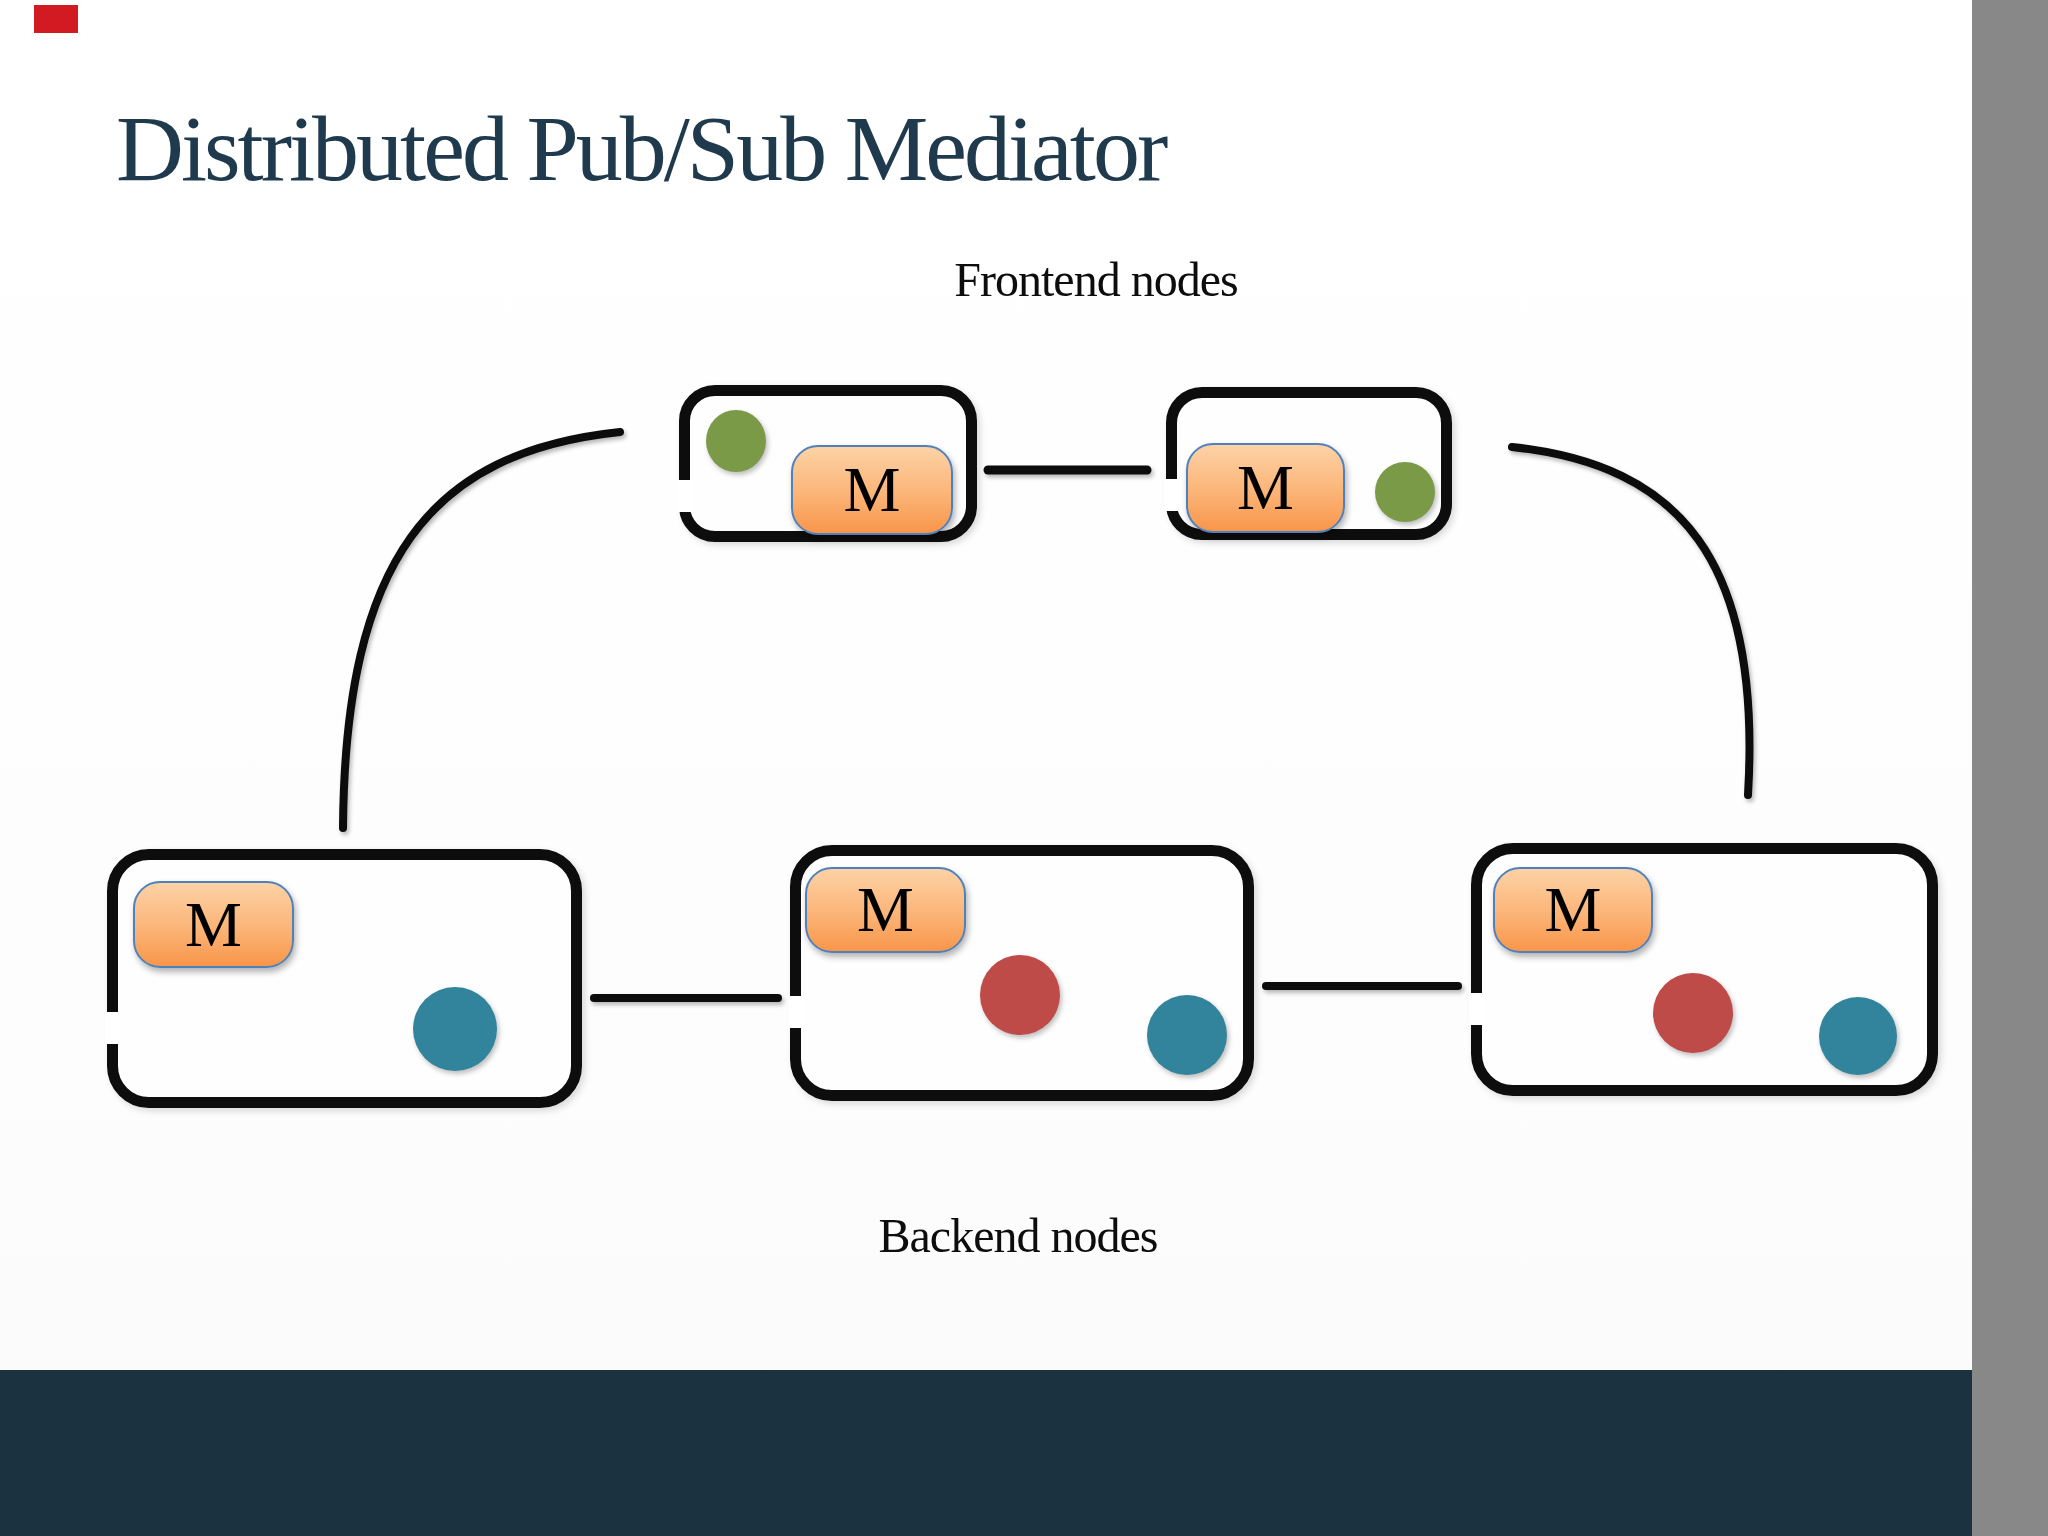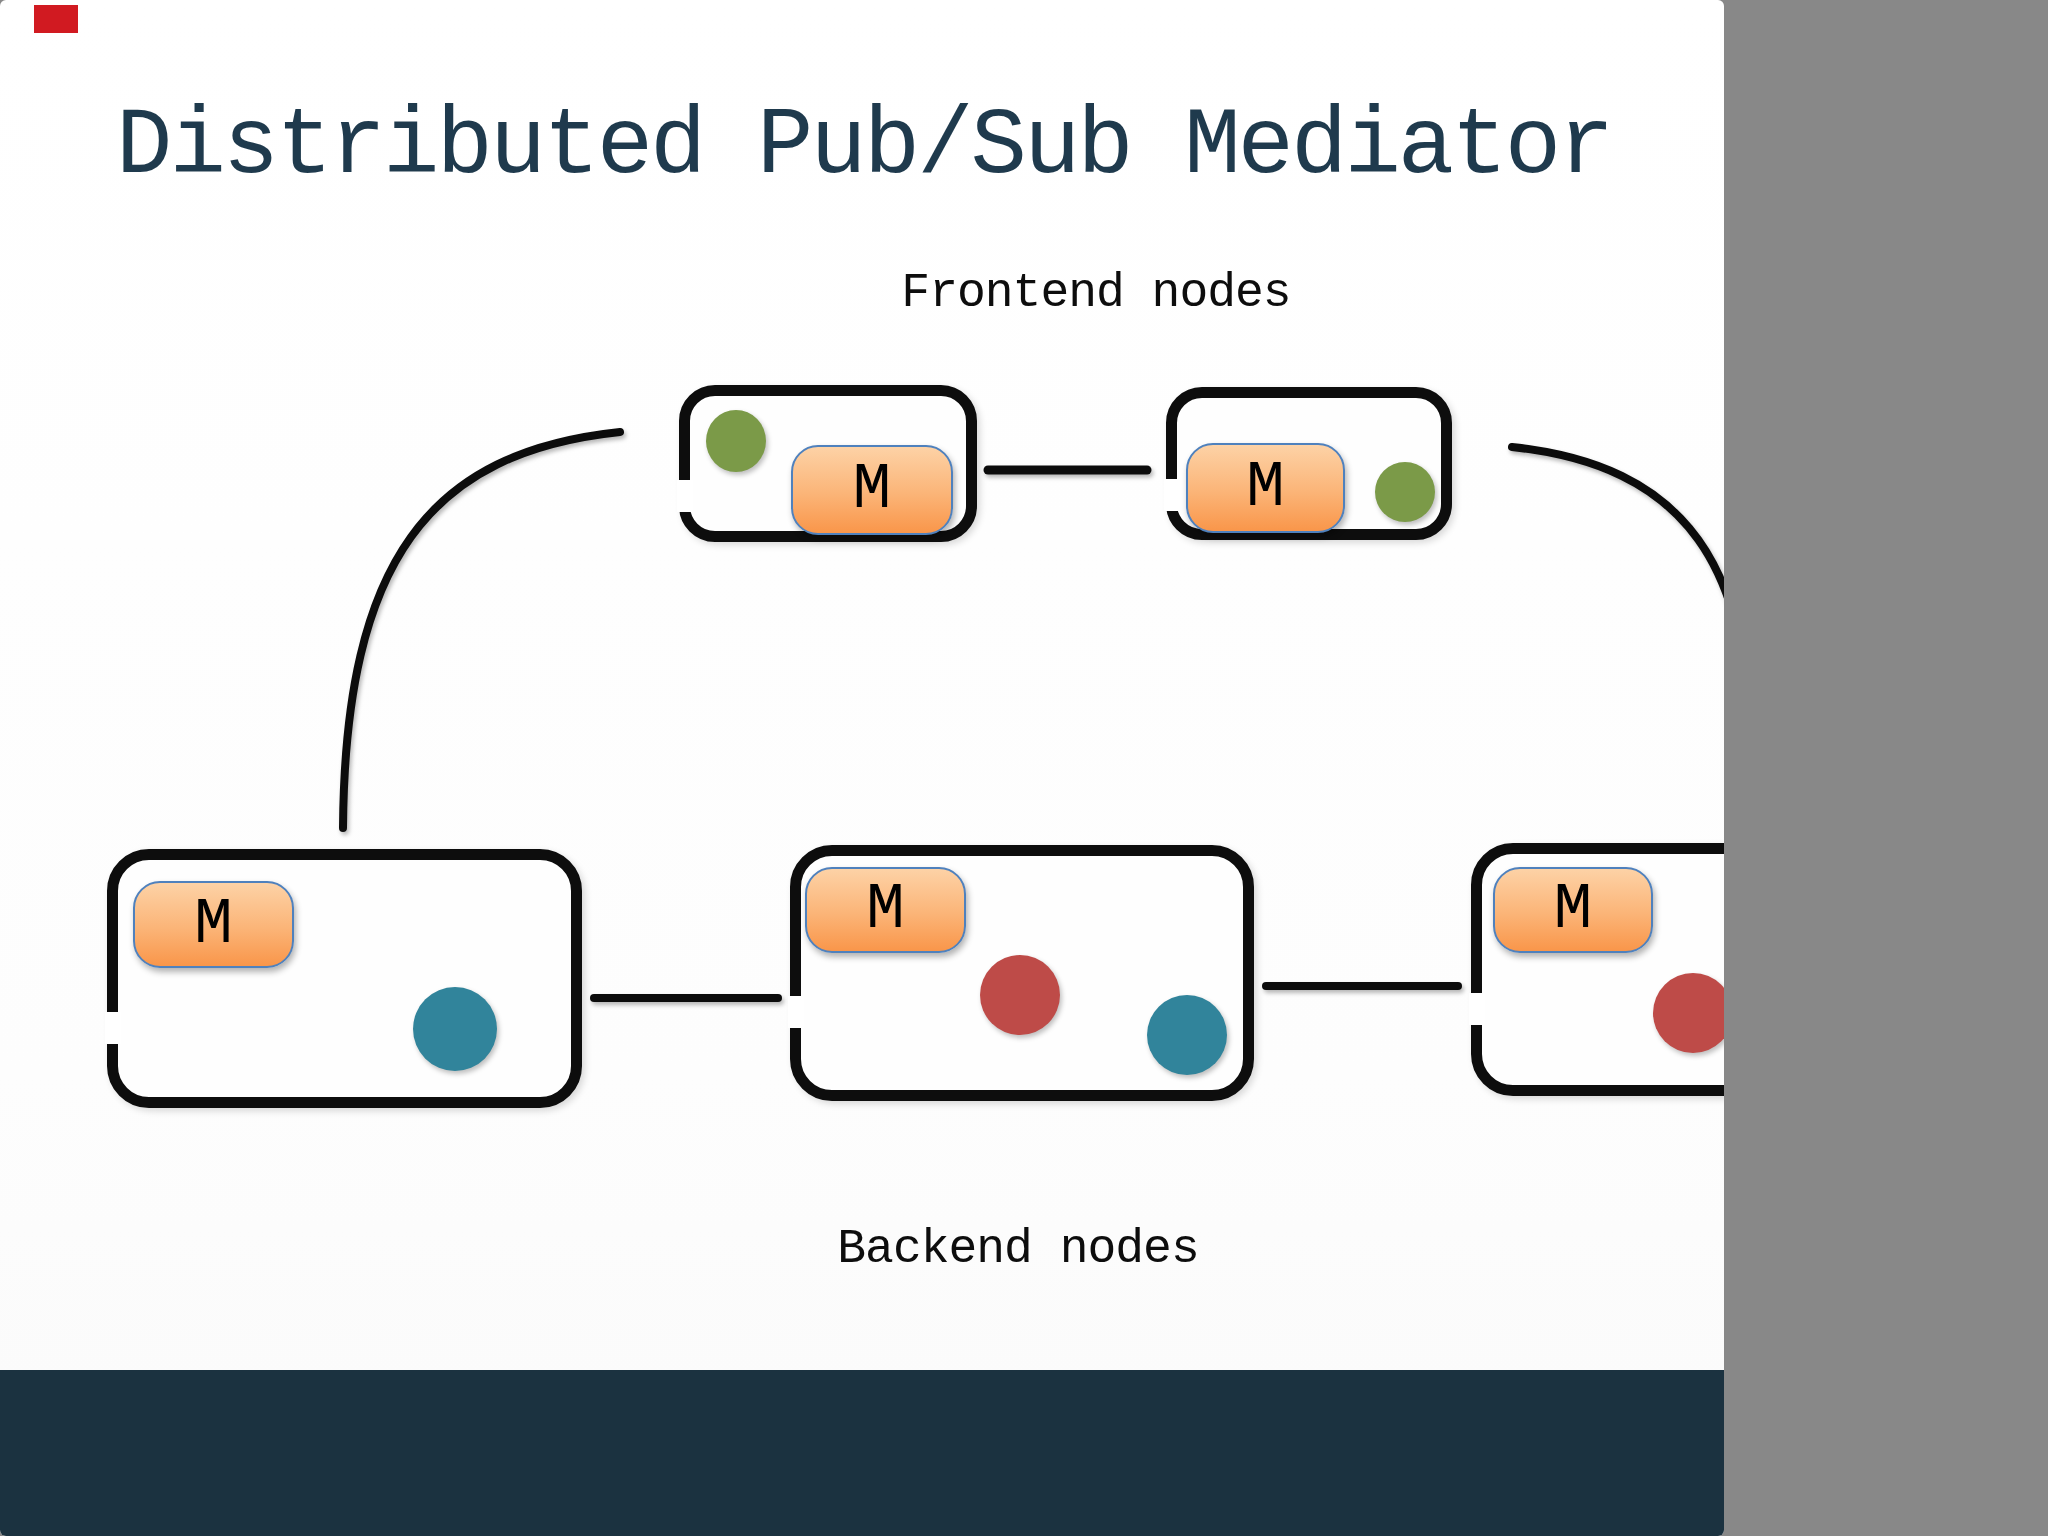--- a/index.html
+++ b/index.html
@@ -1,32 +1,31 @@
 <!DOCTYPE html>
 <html><head>
 <meta charset="utf-8">
 <style>
   html,body{margin:0;padding:0;background:#888;}
   #stage{
-    position:relative;width:1724px;height:1536px;overflow:hidden;
+    position:relative;width:1972px;height:1536px;overflow:hidden;
     background:linear-gradient(180deg,#ffffff 0%,#fdfdfd 70%,#fafafa 100%);
-    font-family:Liberation Mono, monospace;
-    border-radius:6px;
+    font-family:Liberation Serif, serif;
   }
   
   .red-marker{position:absolute;left:34px;top:5px;width:44px;height:28px;background:#d11a21;}
   
   .slide-title{
     position:absolute;left:116px;top:94px;
     font-size:94px;letter-spacing:-3px;color:#1f3a4d;white-space:nowrap;
   }
   
   .group-label{
     position:absolute;font-size:48px;letter-spacing:-1px;color:#0d0d0d;
-    text-align:center;white-space:nowrap;margin-top:14px;
+    text-align:center;white-space:nowrap;
   }
   .frontend-label{left:880px;top:252px;width:432px;}
   .backend-label{left:800px;top:1208px;width:436px;}
   
   .node{
     position:absolute;box-sizing:border-box;
     border:11px solid #0d0d0d;border-radius:42px;
     background:#fefefe;
     box-shadow:3px 3px 7px rgba(0,0,0,0.15);
   }

